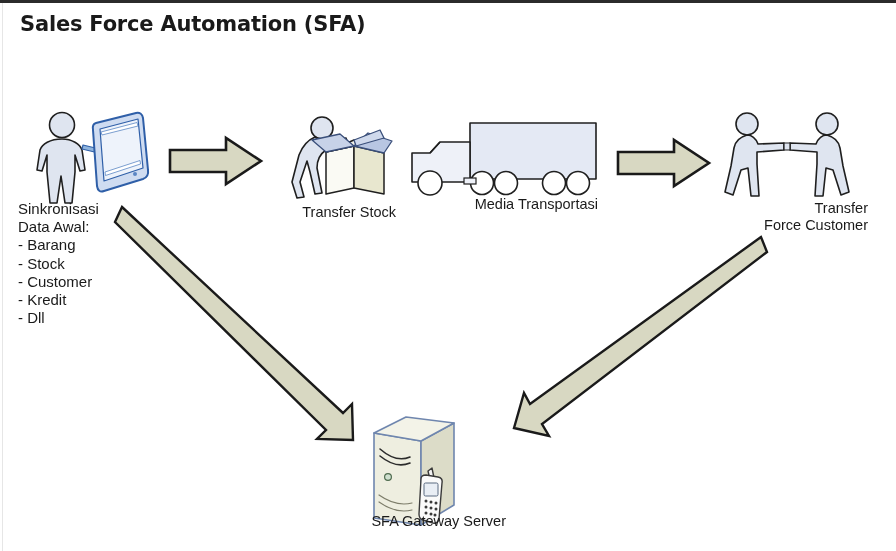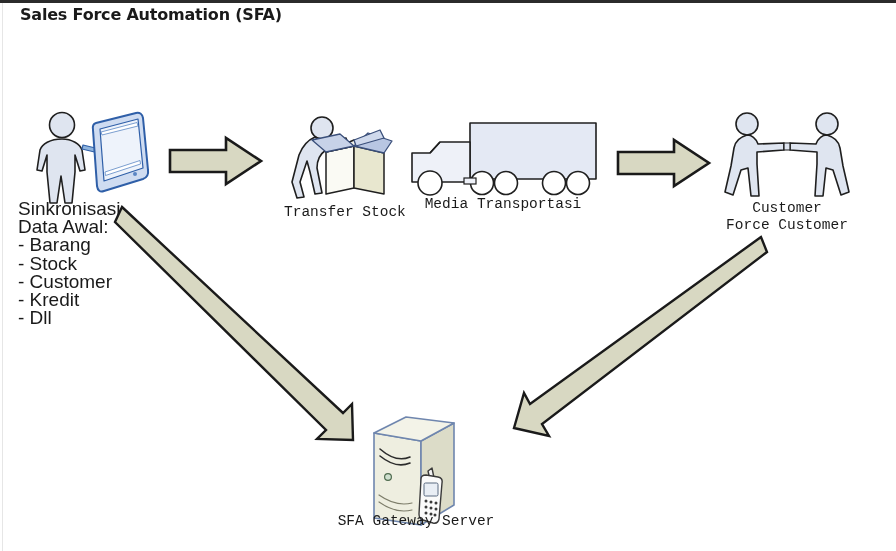--- a/index.html
+++ b/index.html
@@ -26,44 +26,44 @@
   }
   #left-edge {
     position: absolute;
     left: 2px; top: 3px;
     width: 1px; height: 548px;
     background: #e6e6e6;
   }
   #page-title {
     position: absolute;
     left: 20px;
-    top: 5px;
+    top: 12px;
     font-family: "DejaVu Sans", sans-serif;
-    font-size: 16px;
+    font-size: 21px;
     font-weight: bold;
     letter-spacing: -0.2px;
     color: #1a1a1a;
     white-space: nowrap;
   }
   .node-label {
     position: absolute;
-    font-family: Liberation Mono, monospace;
+    font-family: Liberation Sans, sans-serif;
     font-size: 14.5px;
     color: #1a1a1a;
-    text-align: center;
+    text-align: right;
     line-height: 17px;
     white-space: nowrap;
   }
   .node-label.multiline { white-space: normal; }
   #sync-text {
     position: absolute;
     left: 18px;
     top: 200px;
     font-family: "Liberation Sans", sans-serif;
-    font-size: 19px;
+    font-size: 15px;
     line-height: 18.2px;
     color: #1a1a1a;
     white-space: pre;
   }
   .art { position: absolute; }
   svg { display: block; overflow: visible; }
 </style>
 </head>
 <body>
 
@@ -203,21 +203,21 @@
                  L 95 40
                  L 68 38 L 68 31 L 94 32
                  C 96 27, 99 23, 105 23 Z"></path>
       </g>
 
       <path d="M62 31 L 68 31 L 68 38 L 62 38 Z" fill="#dfe5f0" stroke="#1f1f1f" stroke-width="1.2"></path>
     </svg>
   </div>
 
   <div class="node-label multiline" style="left:706px; top:200px; width:162px;">
-    <span>Customer</span><br>
+    <span>Transfer</span><br>
     <span>Force Customer</span>
   </div>
 
   <div class="art" style="left:112px; top:195px;">
     <svg width="268" height="260" viewBox="0 0 268 260">
       <path d="M10 12
                L 231 218
                L 240 209
                L 241 245
                L 205 244

